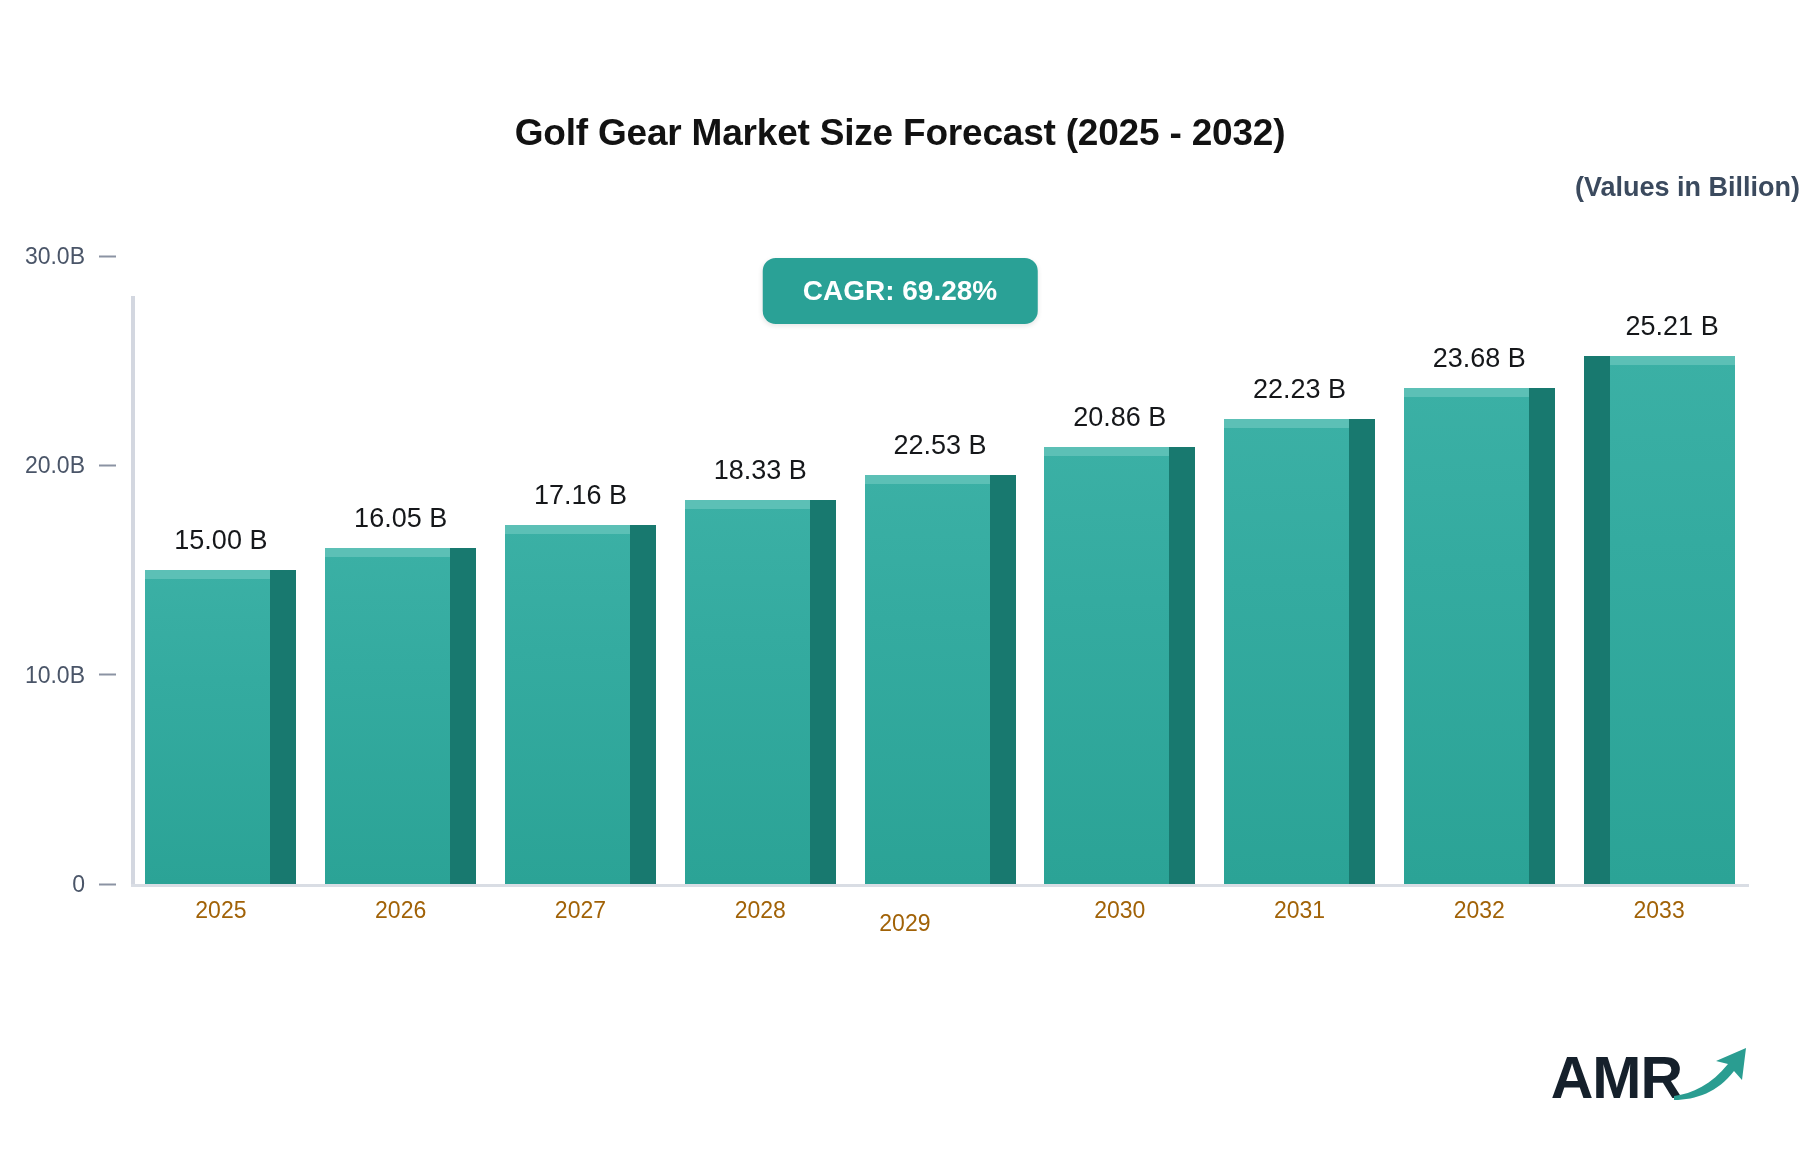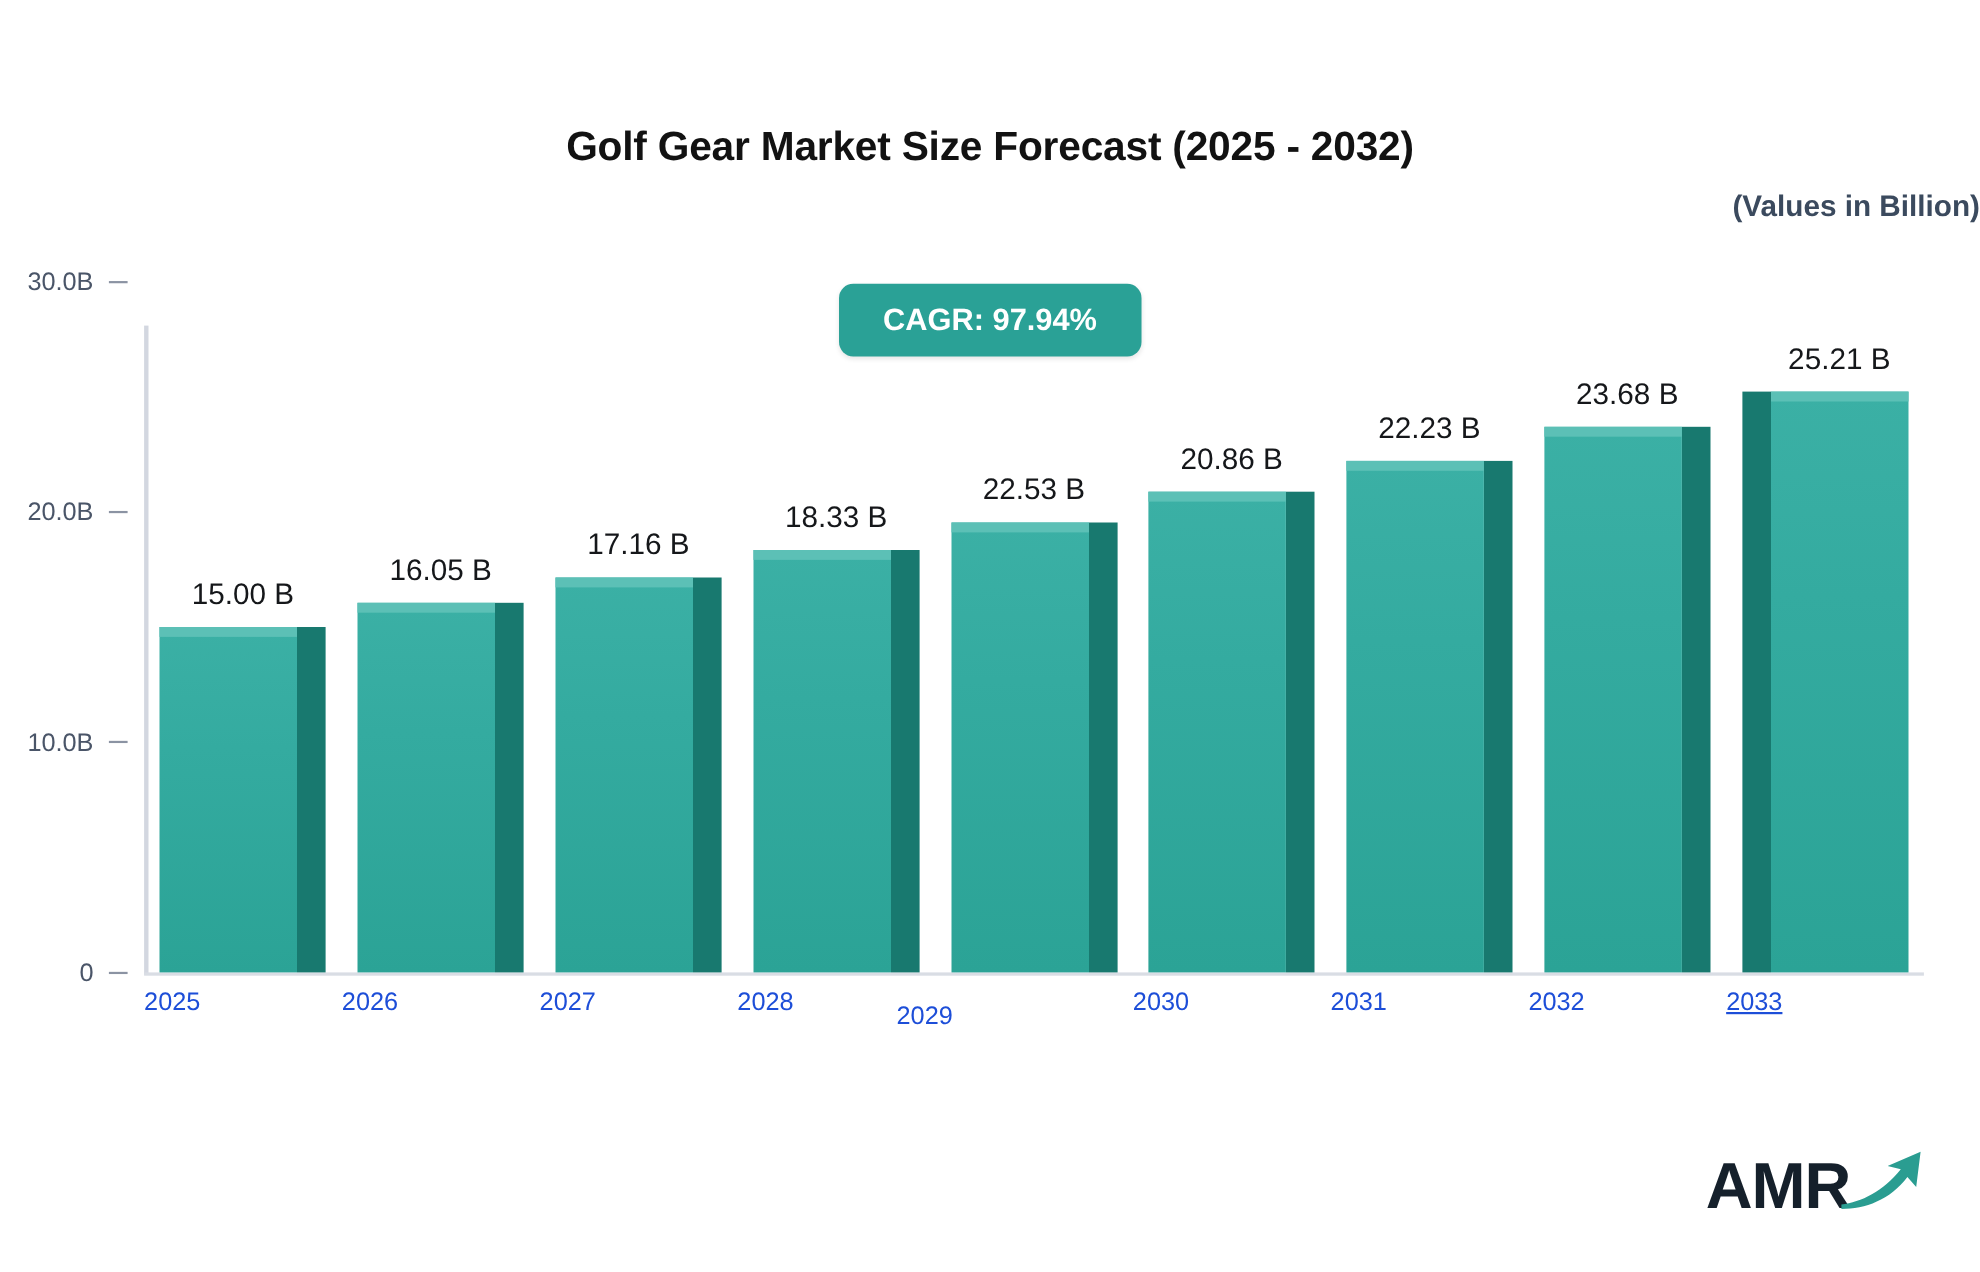--- a/index.html
+++ b/index.html
@@ -115,23 +115,23 @@
     margin-bottom:14px;
     font-size:27px;
     color:#15171a;
     white-space:nowrap;
   }
   .bar.flip .bar-label{transform:translateX(13px);}
 
   .cat-label{
     position:absolute;
     top:897px;
-    text-align:left;
+    text-align:center;
     font-size:23px;
-    color:#1d4ed8;
+    color:#a16207;
     white-space:nowrap;
   }
 
   
   .logo{
     position:absolute;
     right:48px;bottom:48px;
     display:flex;align-items:flex-end;
   }
   .logo-text{
@@ -143,21 +143,21 @@
   }
 </style>
 </head>
 <body>
 
 <div class="canvas">
 
   <div class="title">Golf Gear Market Size Forecast (2025 - 2032)</div>
   <div class="subtitle">(Values in Billion)</div>
 
-  <div class="cagr-badge">CAGR: 97.94%</div>
+  <div class="cagr-badge">CAGR: 69.28%</div>
 
   <div class="yaxis-line"></div>
   <div class="xaxis-line"></div>
 
   <div class="ytick-wrap" id="yticks">
       <div class="ytick" style="top: 256px; padding-right: 15px;">
         <span class="ylabel">30.0B</span>
         <span class="ydash"></span>
       </div>
       <div class="ytick" style="top: 465.333px; padding-right: 15px;">
@@ -257,21 +257,21 @@
       <div class="cat-label" style="left: 1258.44px; width: 179.778px;">2032</div>
       <div class="bar-slot" style="left: 1452.61px; width: 151px;">
         <div class="bar flip" style="height: 527.729px; bottom: 2px;">
           <div class="bar-side"></div>
           <div class="bar-face">
             <div class="bar-cap"></div>
           </div>
           <div class="bar-label">25.21 B</div>
         </div>
       </div>
-      <div class="cat-label" style="left: 1438.22px; width: 179.778px; text-decoration: underline;">2033</div>
+      <div class="cat-label" style="left: 1438.22px; width: 179.778px;">2033</div>
     </div>
 
   <div class="logo">
     <span class="logo-text">AMR</span>
     <span class="logo-arrow">
       <svg width="80" height="56" viewBox="0 0 80 56">
         <path d="M2 52 C 20 50, 40 40, 56 20 L 44 17 L 74 4 L 70 36 L 62 27 C 46 48, 24 56, 2 56 Z" fill="#2a9d91"></path>
       </svg>
     </span>
   </div>

